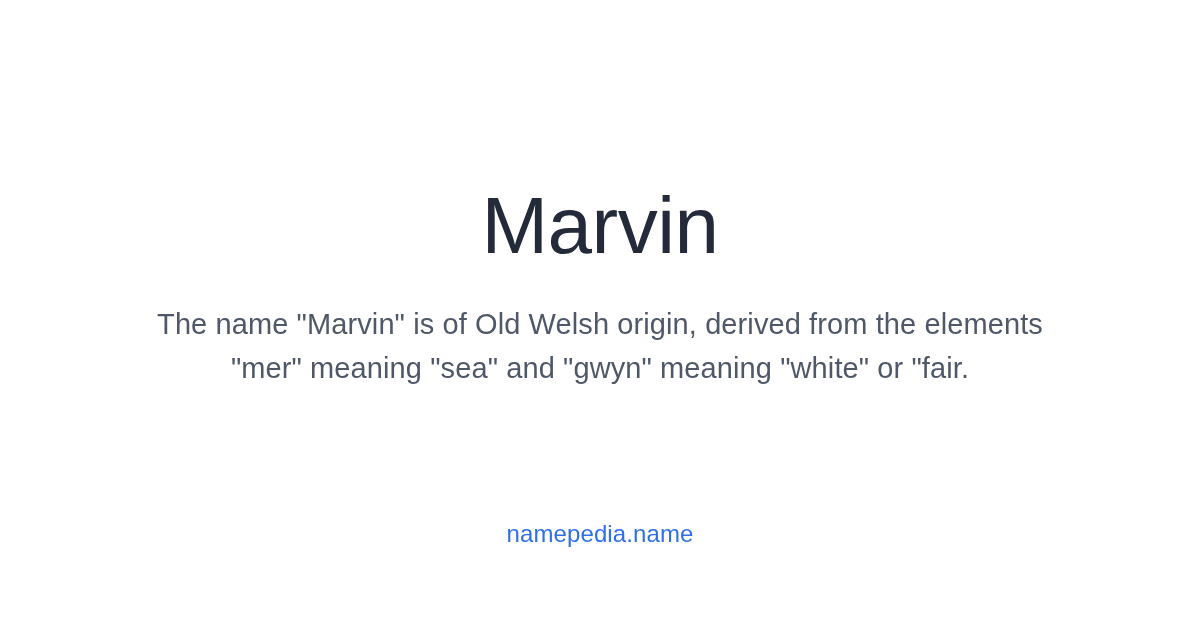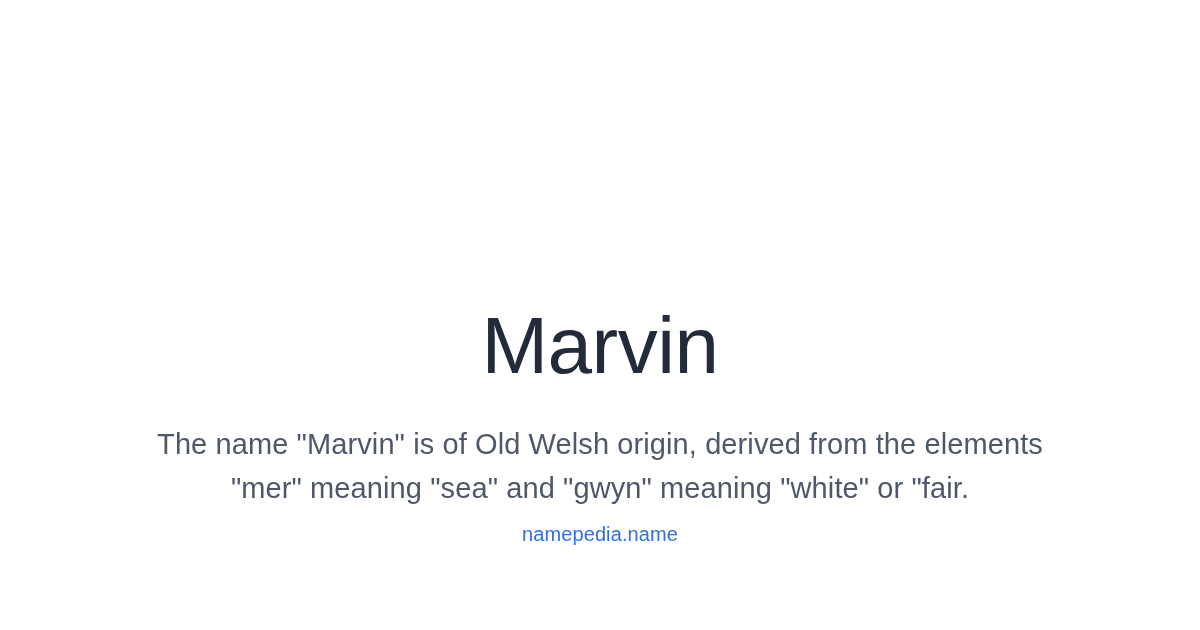--- a/index.html
+++ b/index.html
@@ -16,21 +16,21 @@
   }
 
   .og-card {
     width: 1200px;
     height: 630px;
     box-sizing: border-box;
     background: #ffffff;
     display: flex;
     flex-direction: column;
     align-items: center;
-    justify-content: center;
+    justify-content: flex-start;
     position: relative;
   }
 
   .content-block {
     width: 100%;
     display: flex;
     flex-direction: column;
     align-items: center;
     padding-top: 186px;
   }
@@ -62,21 +62,21 @@
   .site-footer {
     position: absolute;
     left: 0;
     right: 0;
     top: 520px;
     display: flex;
     justify-content: center;
   }
 
   .site-link {
-    font-size: 20px;
+    font-size: 24px;
     font-weight: 400;
     color: #2f6fe8;
     text-decoration: none;
     letter-spacing: 0.1px;
     line-height: 28px;
   }
 </style>
 </head>
 <body>
 

